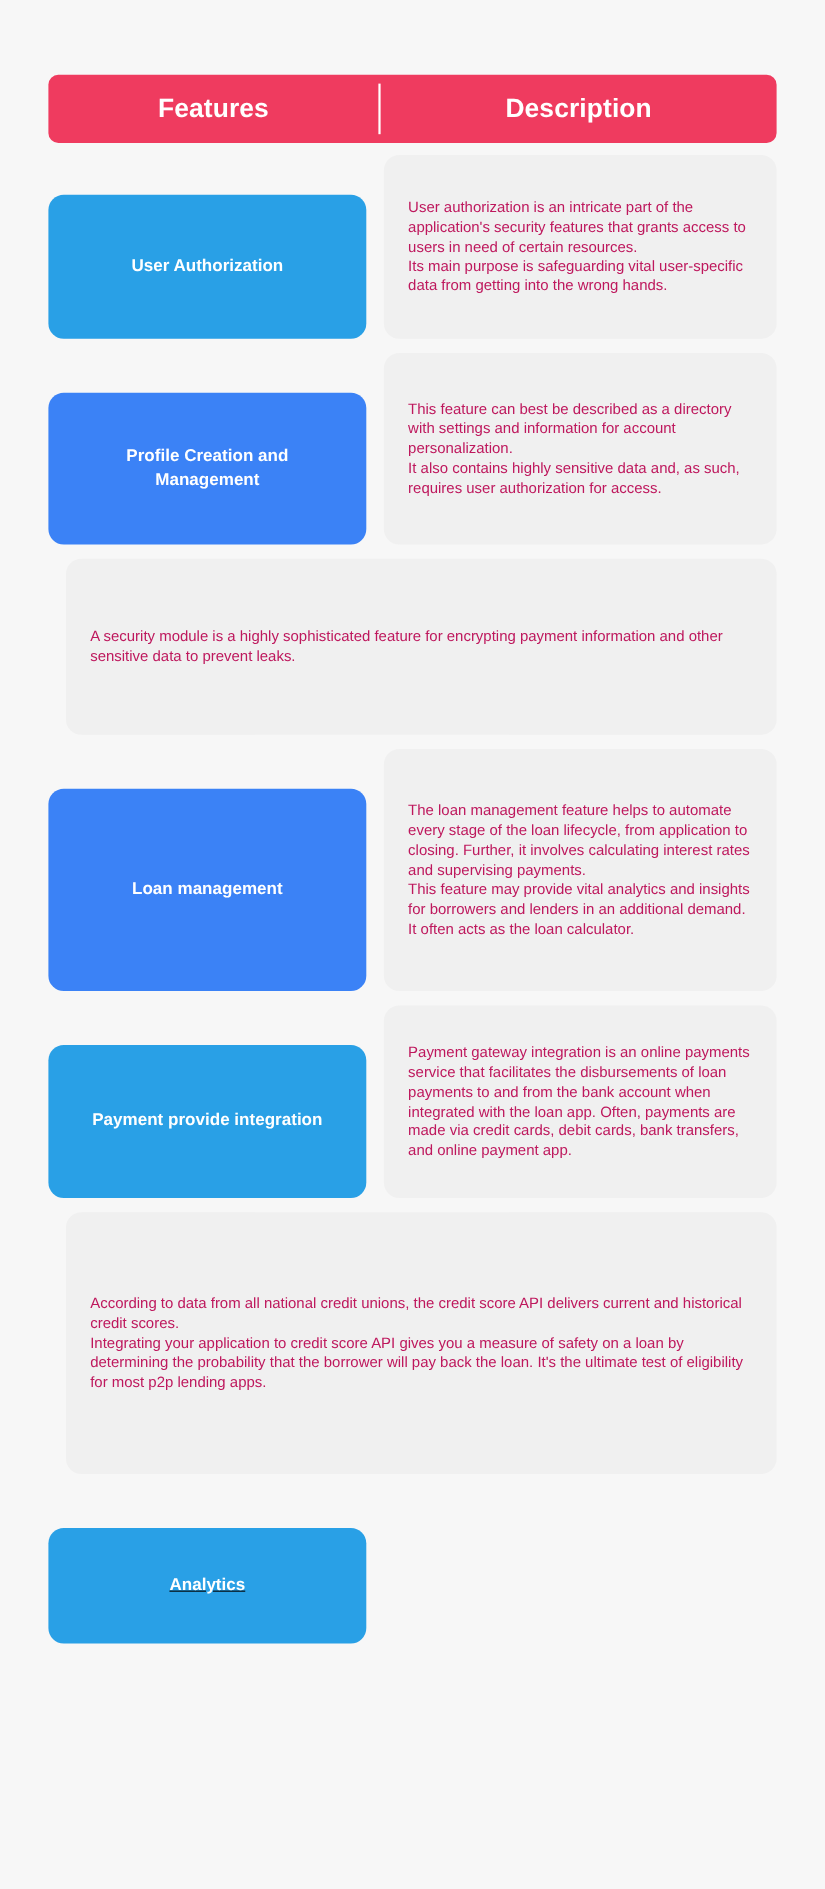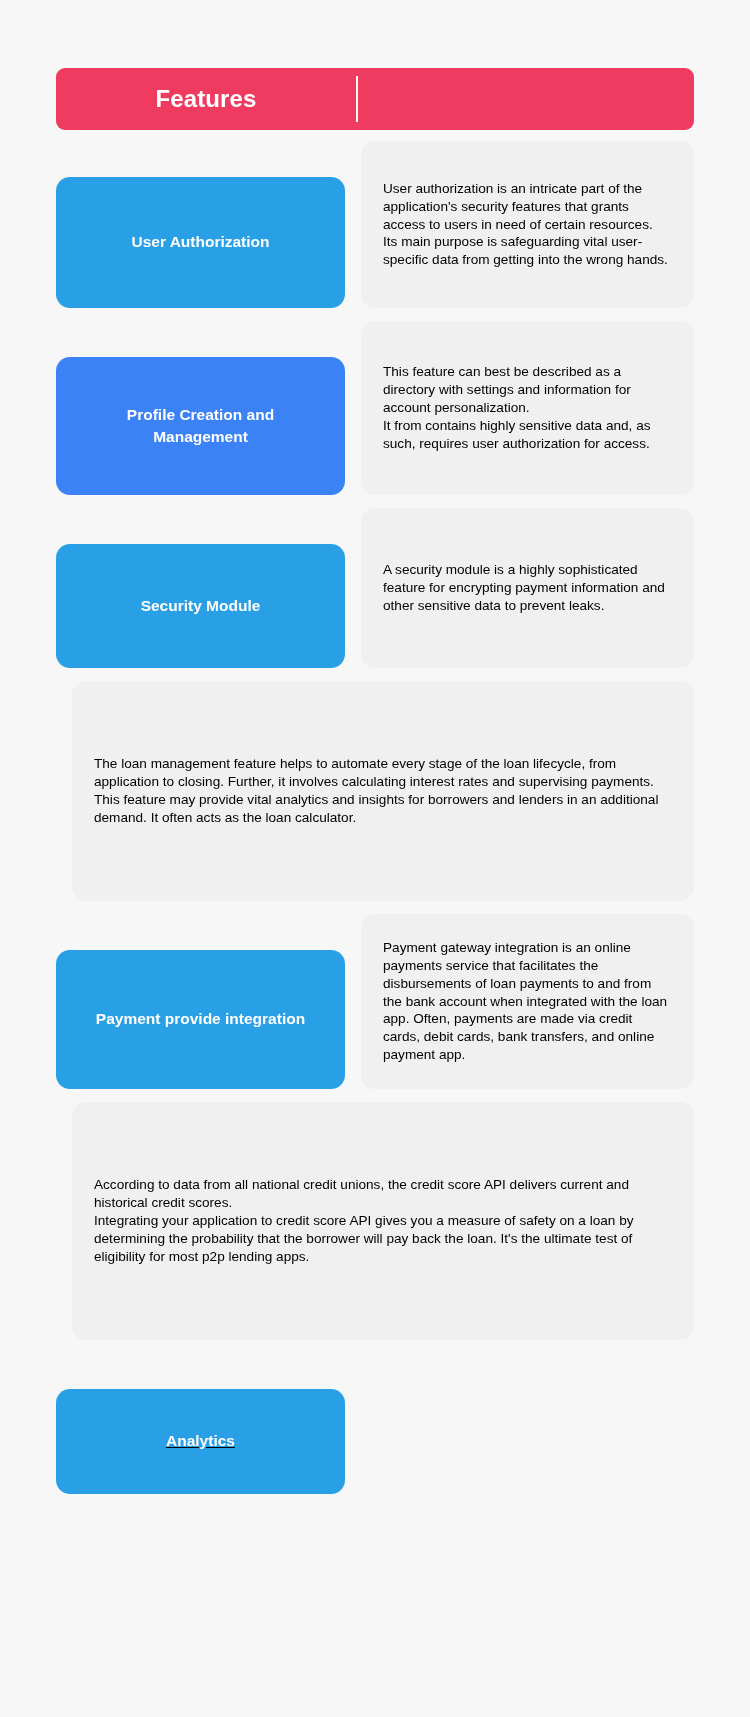--- a/index.html
+++ b/index.html
@@ -11,21 +11,21 @@
     height: 1717px;
     background: #f7f7f7;
     font-family: "Liberation Sans", sans-serif;
     -webkit-font-smoothing: antialiased;
   }
   .page {
     width: 750px;
     height: 1717px;
     position: relative;
     box-sizing: border-box;
-    padding: 0 56px;
+    padding: 0 44px;
     background: #f7f7f7;
     overflow: hidden;
   }
 
   
   .table-header {
     margin-top: 68px;
     height: 62px;
     background: #ef3b5f;
     border-radius: 9px;
@@ -89,21 +89,21 @@
   .description-cell {
     flex: 1 1 auto;
     background: #f0f0f0;
     border-radius: 14px;
     display: flex;
     align-items: center;
     padding: 18px 22px 18px 22px;
     box-sizing: border-box;
   }
   .description-text {
-    color: #000000;
+    color: #be185d;
     font-size: 13.6px;
     line-height: 1.32;
     white-space: pre-line;
     font-weight: 400;
   }
 
   
   .row.r1 { height: 167px; }
   .row.r2 { height: 174px; }
   .row.r3 { height: 160px; }
@@ -113,51 +113,52 @@
   .row.r7 { height: 141px; text-decoration: underline; }
 </style>
 </head>
 <body>
 
 <div class="page">
 
   <div class="table-header">
     <div class="header-cell features">Features</div>
     <div class="header-divider"></div>
+    <div class="header-cell description">Description</div>
   </div>
 
   <div class="rows">
 
     <div class="row r1">
       <div class="feature-cell light">User Authorization</div>
       <div class="spacer"></div>
       <div class="description-cell">
         <div class="description-text">User authorization is an intricate part of the application's security features that grants access to users in need of certain resources.
 Its main purpose is safeguarding vital user-specific data from getting into the wrong hands.</div>
       </div>
     </div>
 
     <div class="row r2">
       <div class="feature-cell dark">Profile Creation and Management</div>
       <div class="spacer"></div>
       <div class="description-cell">
         <div class="description-text">This feature can best be described as a directory with settings and information for account personalization.
-It from contains highly sensitive data and, as such, requires user authorization for access.</div>
+It also contains highly sensitive data and, as such, requires user authorization for access.</div>
       </div>
     </div>
 
     <div class="row r3">
-      <div class="feature-cell light">Security Module</div>
       <div class="spacer"></div>
       <div class="description-cell">
         <div class="description-text">A security module is a highly sophisticated feature for encrypting payment information and other sensitive data to prevent leaks.</div>
       </div>
     </div>
 
     <div class="row r4">
+      <div class="feature-cell dark">Loan management</div>
       <div class="spacer"></div>
       <div class="description-cell">
         <div class="description-text">The loan management feature helps to automate every stage of the loan lifecycle, from application to closing. Further, it involves calculating interest rates and supervising payments.
 This feature may provide vital analytics and insights for borrowers and lenders in an additional demand. It often acts as the loan calculator.</div>
       </div>
     </div>
 
     <div class="row r5">
       <div class="feature-cell light">Payment provide integration</div>
       <div class="spacer"></div>

